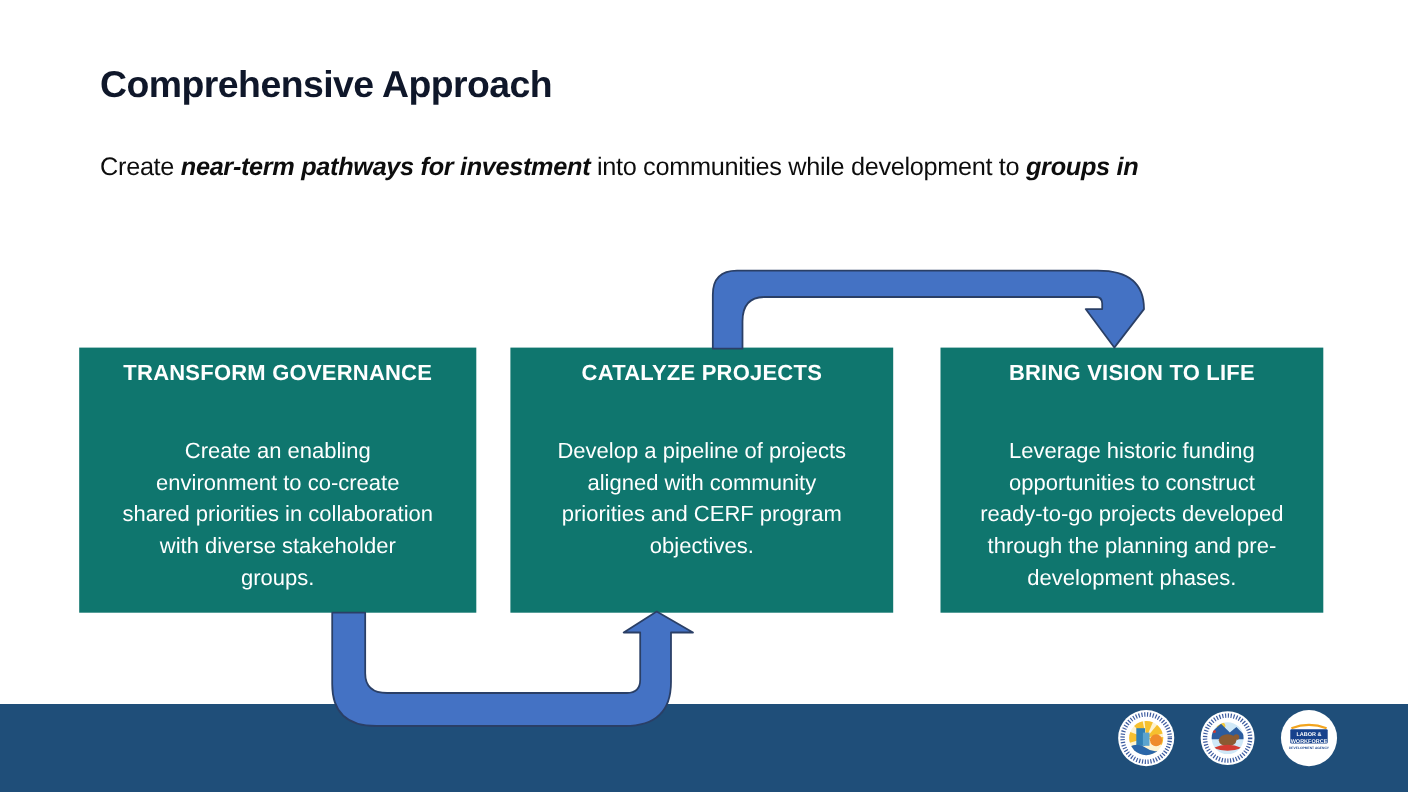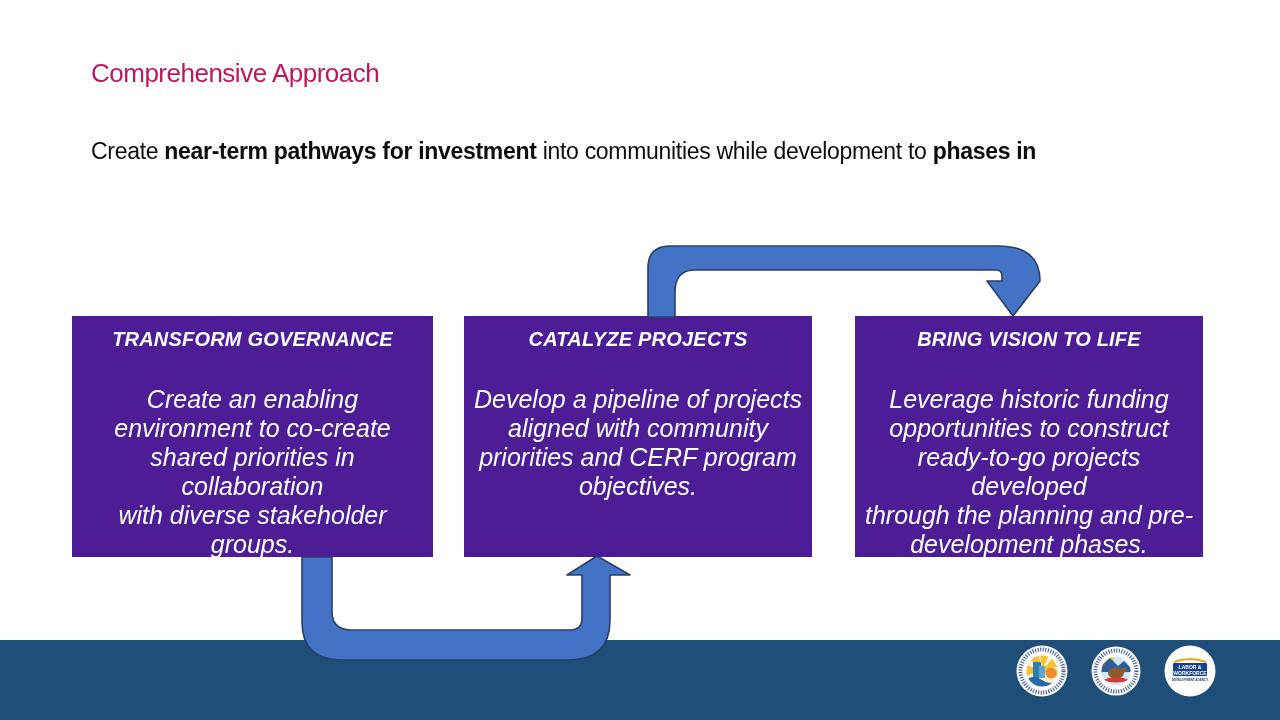--- a/index.html
+++ b/index.html
@@ -2,54 +2,54 @@
 <html><head>
 <meta charset="utf-8">
 <style>
   html,body{margin:0;padding:0;background:#888;}
   .slide{
     position:relative;width:1280px;height:720px;background:#ffffff;
     overflow:hidden;font-family:"Liberation Sans",sans-serif;
   }
   .slide-title{
     position:absolute;left:91px;top:58px;margin:0;
-    font-size:26px;font-weight:400;color:#be185d;letter-spacing:-0.5px;
+    font-size:34px;font-weight:700;color:#0f172a;letter-spacing:-0.5px;
   }
   .subtitle{
     position:absolute;left:91px;top:136px;margin:0;width:1100px;
     font-size:23px;line-height:31px;color:#0d0d0d;letter-spacing:-0.3px;
   }
-  .subtitle b{font-weight:700;}
+  .subtitle b{font-weight:700;font-style:italic;}
   .flow-box{
-    position:absolute;top:316px;height:241px;background:#4c1d95;color:#ffffff;
-    text-align:center;box-sizing:border-box;padding:11px 8px 0 8px;z-index:2;font-style:italic;
+    position:absolute;top:316px;height:241px;background:#0f766e;color:#ffffff;
+    text-align:center;box-sizing:border-box;padding:11px 8px 0 8px;z-index:2;
   }
   .box-1{left:72px;width:361px;}
   .box-2{left:464px;width:348px;}
   .box-3{left:855px;width:348px;}
   .box-title{font-size:20px;font-weight:700;letter-spacing:0.2px;line-height:24px;}
-  .box-body{margin-top:34px;font-size:25px;line-height:29px;font-weight:400;}
+  .box-body{margin-top:45px;font-size:20px;line-height:29px;font-weight:400;}
   .arrows-overlay{
     position:absolute;left:0;top:0;width:1280px;height:720px;
     z-index:3;pointer-events:none;
   }
   .footer-bar{
     position:absolute;left:0;top:640px;width:1280px;height:80px;
     background:#1f4e79;z-index:1;
   }
   .footer-logos{position:absolute;left:1012px;top:2px;}
 </style>
 </head>
 <body>
 
 <div class="slide">
 
   <h1 class="slide-title">Comprehensive Approach</h1>
 
-  <p class="subtitle"><span>Create </span><b>near-term pathways for investment</b><span> into communities while development to </span><b>phases in</b><br></p>
+  <p class="subtitle"><span>Create </span><b>near-term pathways for investment</b><span> into communities while development to </span><b>groups in</b><br></p>
 
   <div class="flow-box box-1">
     <div class="box-title">TRANSFORM GOVERNANCE</div>
     <div class="box-body">Create an enabling<br>environment to co-create<br>shared priorities in collaboration<br>with diverse stakeholder<br>groups.</div>
   </div>
 
   <div class="flow-box box-2">
     <div class="box-title">CATALYZE PROJECTS</div>
     <div class="box-body">Develop a pipeline of projects<br>aligned with community<br>priorities and CERF program<br>objectives.</div>
   </div>

